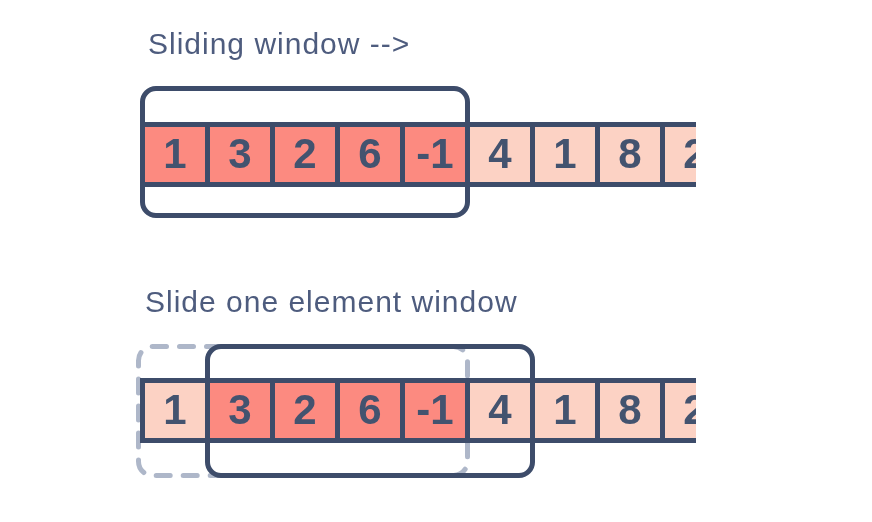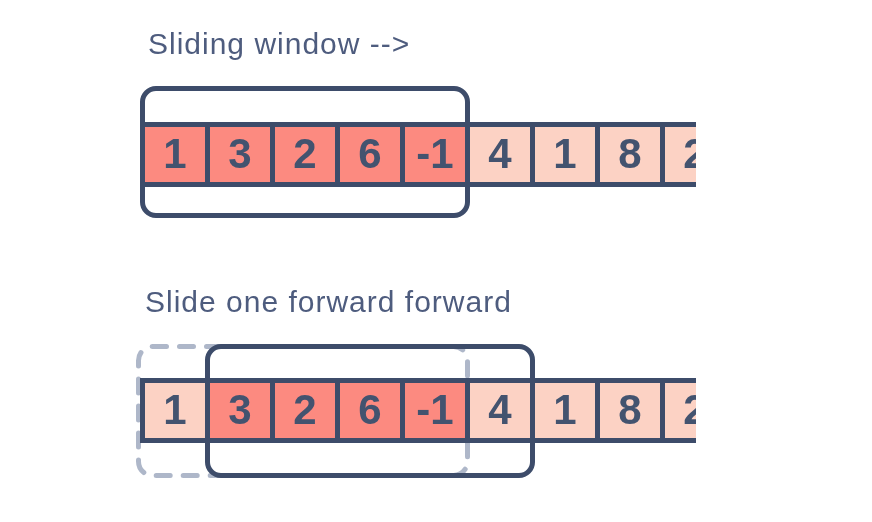--- a/index.html
+++ b/index.html
@@ -93,21 +93,21 @@
       <div class="cell active">6</div>
       <div class="cell active">-1</div>
       <div class="cell inactive">4</div>
       <div class="cell inactive">1</div>
       <div class="cell inactive">8</div>
       <div class="cell inactive">2</div>
     </div>
 
   <div class="window-outline" id="window-0"></div>
 
-  <h2 class="panel-title" id="title-1">Slide one forward forward</h2>
+  <h2 class="panel-title" id="title-1">Slide one element window</h2>
 
   <svg class="dashed-outline-svg" width="338" height="138" aria-hidden="true">
     <rect class="dashed-rect" x="4.5" y="4.5" width="329" height="129" rx="14" ry="14"></rect>
   </svg>
 
   <div class="strip" id="strip-1">
       <div class="cell inactive">1</div>
       <div class="cell active">3</div>
       <div class="cell active">2</div>
       <div class="cell active">6</div>

